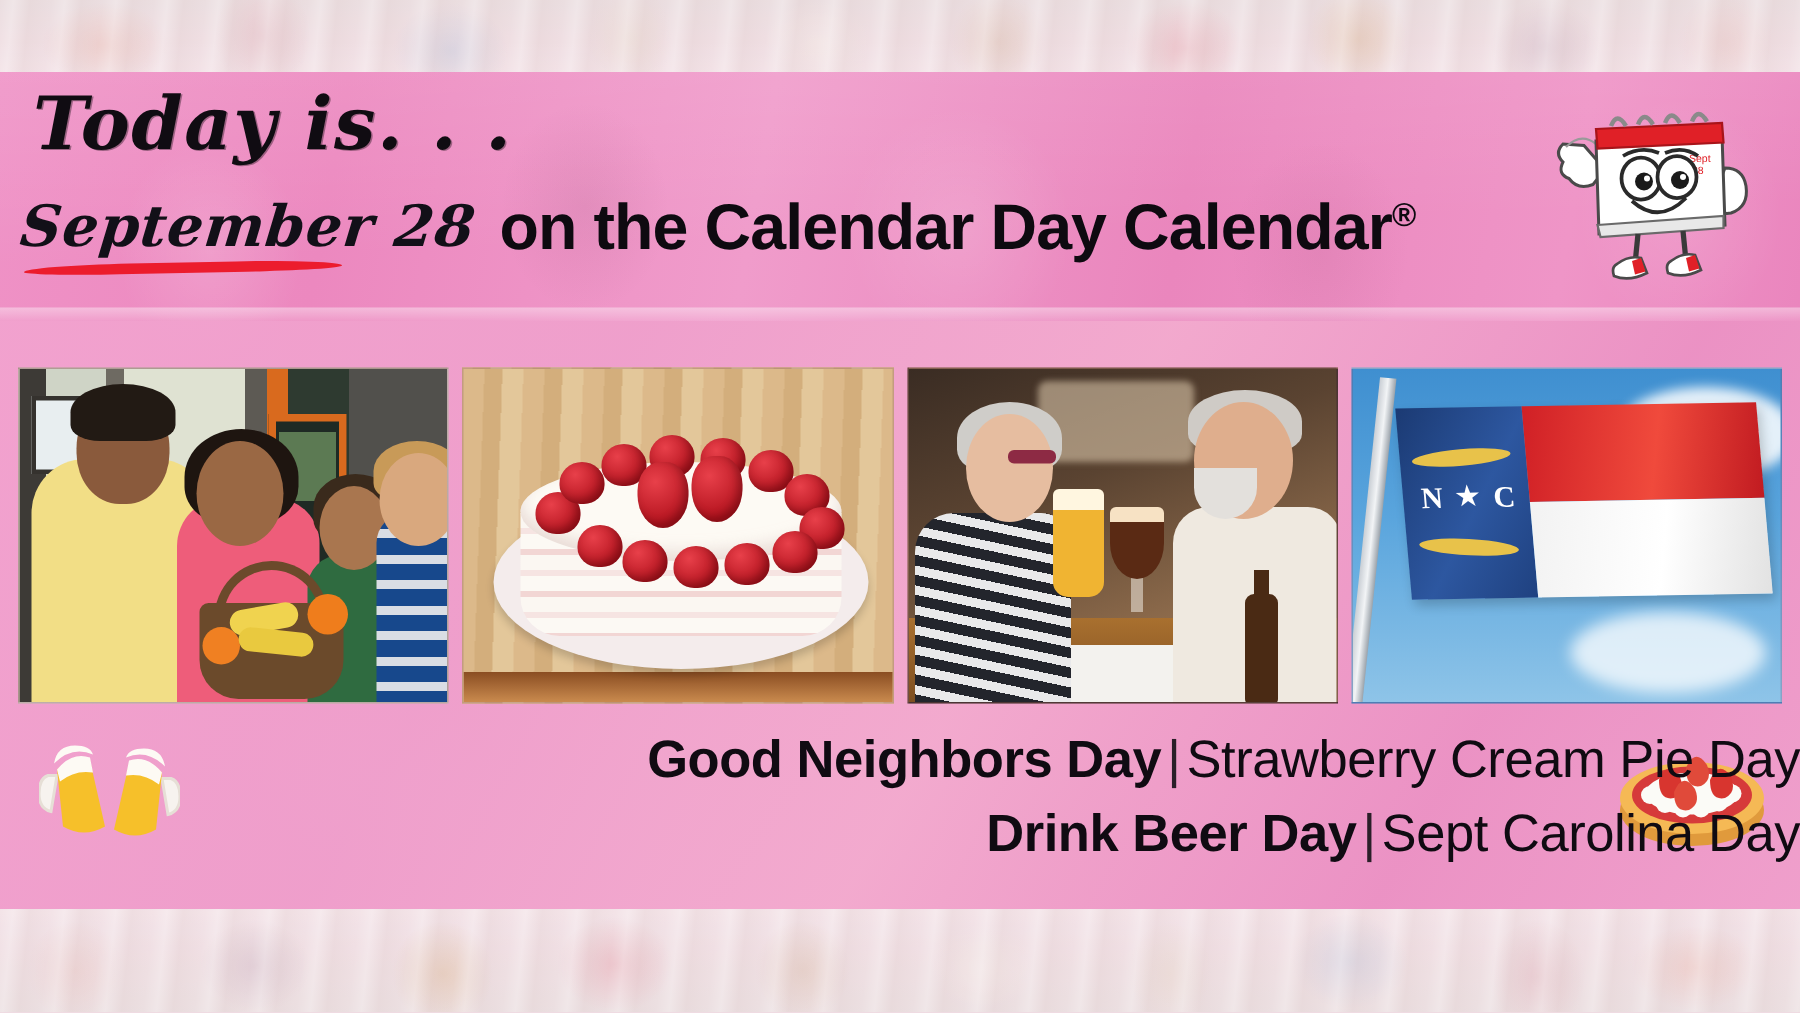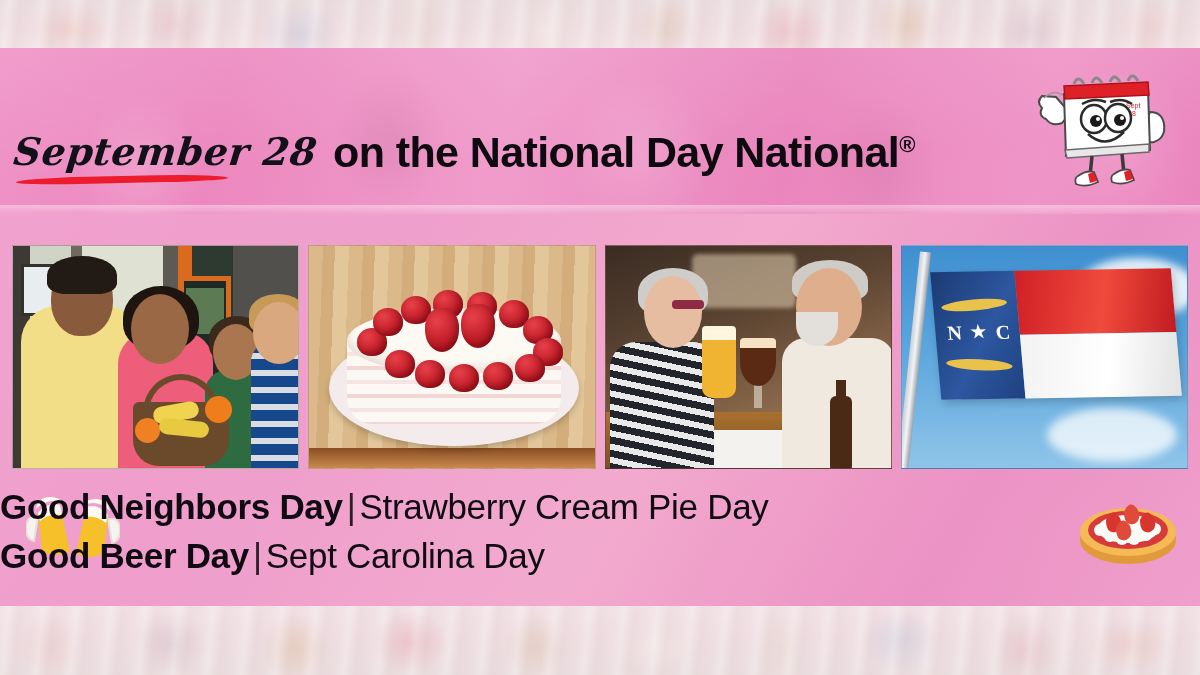--- a/index.html
+++ b/index.html
@@ -294,21 +294,21 @@
   .fl-star { position:absolute; left:34px; top:50px; color:#fff; font-size:20px; line-height:1; }
   .fl-scroll-t { position:absolute; left:8px; top:28px; width:66px; height:11px; background:#e8c24a; border-radius:50%; transform: rotate(-4deg); }
   .fl-scroll-b { position:absolute; left:8px; top:88px; width:66px; height:11px; background:#e8c24a; border-radius:50%; transform: rotate(4deg); }
 
   
   .titles {
     position: absolute;
     left: 0;
     top: 482px;
     width: 1200px;
-    text-align: left;
+    text-align: right;
   }
   .title-line {
     font-family: "Liberation Sans", sans-serif;
     font-size: 35px;
     color: #100b12;
     letter-spacing: -.3px;
     line-height: 49px;
     white-space: nowrap;
   }
   .title-line .bold { font-weight: bold; }
@@ -345,28 +345,29 @@
     <div class="crowd-art flip"></div>
     <div class="crowd-streaks"></div>
   </div>
 
   <div class="banner">
     <div class="banner-ghost"></div>
     <div class="banner-divider"></div>
     <div class="lower-panel"></div>
   </div>
 
+  <div class="today-is">Today is. . .</div>
 
   <div class="date-row">
     <span class="date-script-wrap">
       <span class="date-script">September 28</span>
       <span class="date-underline"></span>
     </span>
     <span class="headline">
-      <span>on the National Day National</span><span class="reg">®</span>
+      <span>on the Calendar Day Calendar</span><span class="reg">®</span>
     </span>
   </div>
 
   <div class="mascot">
     <svg width="140" height="132" viewBox="0 0 140 132">
 
       <path d="M30 46 L50 56" stroke="#3a3a3a" stroke-width="3" fill="none"></path>
       <path d="M8 32 q-6 6 0 12 q-4 8 4 11 q6 8 16 4 l8 -10 l-14 -16 z" fill="#ffffff" stroke="#4a4a4a" stroke-width="2"></path>
       <path d="M10 34 q10 -10 20 -2" stroke="#9a9a9a" stroke-width="1.5" fill="none"></path>
 
@@ -524,17 +525,17 @@
       <path d="M64 38 q6 -14 14 -2 q4 10 -4 14 q-10 2 -10 -12 z" fill="#d8352f"></path>
       <path d="M40 46 q6 -14 14 -2 q4 10 -4 14 q-10 2 -10 -12 z" fill="#e04a3a"></path>
     </svg>
   </div>
 
   <div class="titles">
     <div class="title-line">
       <span class="bold">Good Neighbors Day</span><span class="sep">|</span><span>Strawberry Cream Pie Day</span>
     </div>
     <div class="title-line">
-      <span class="bold">Good Beer Day</span><span class="sep">|</span><span>Sept Carolina Day</span>
+      <span class="bold">Drink Beer Day</span><span class="sep">|</span><span>Sept Carolina Day</span>
     </div>
   </div>
 
 </div>
 
 </body></html>

